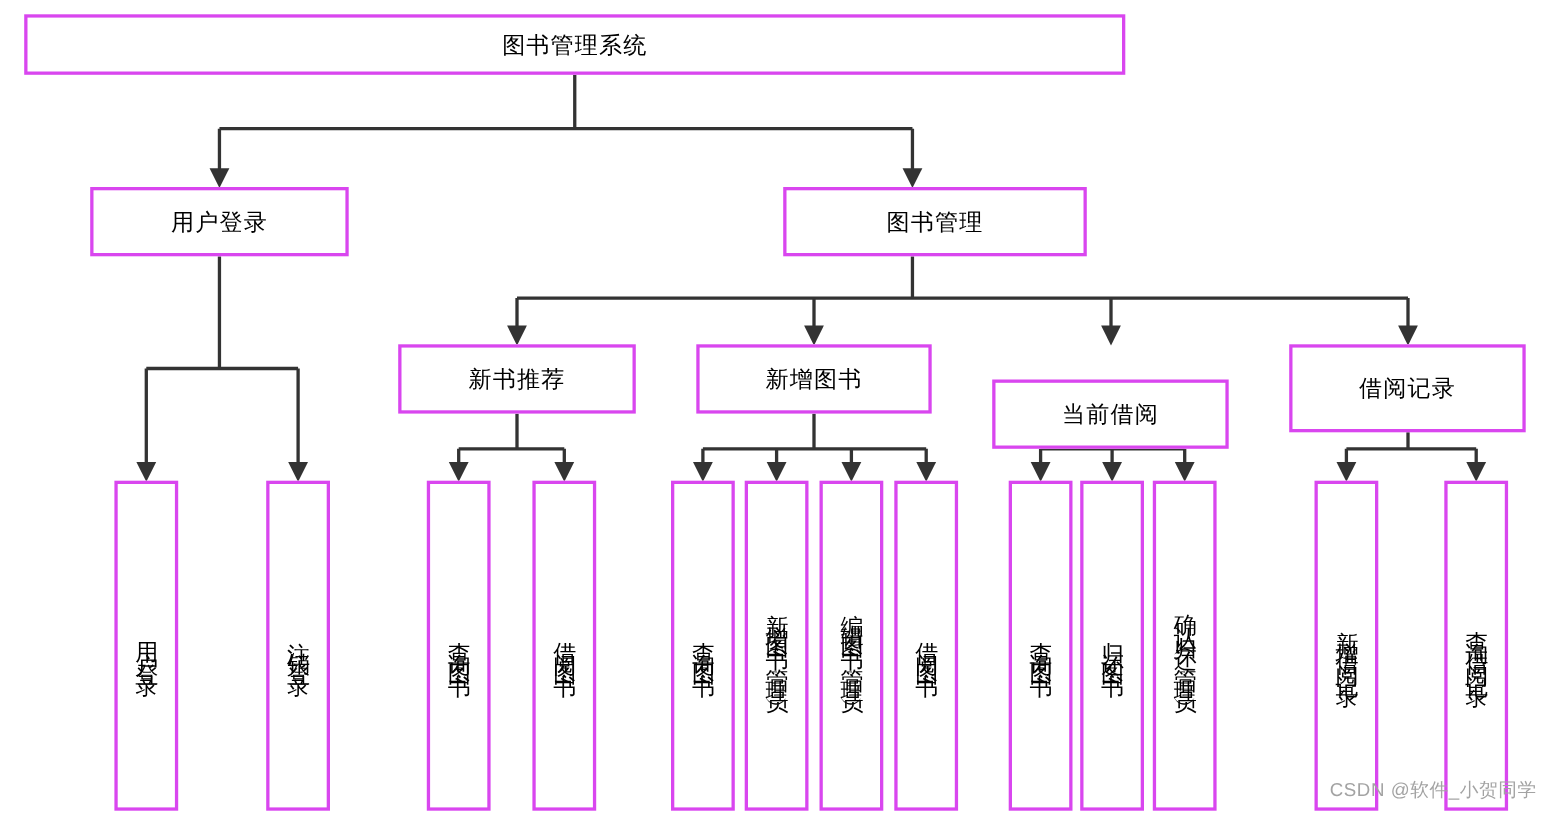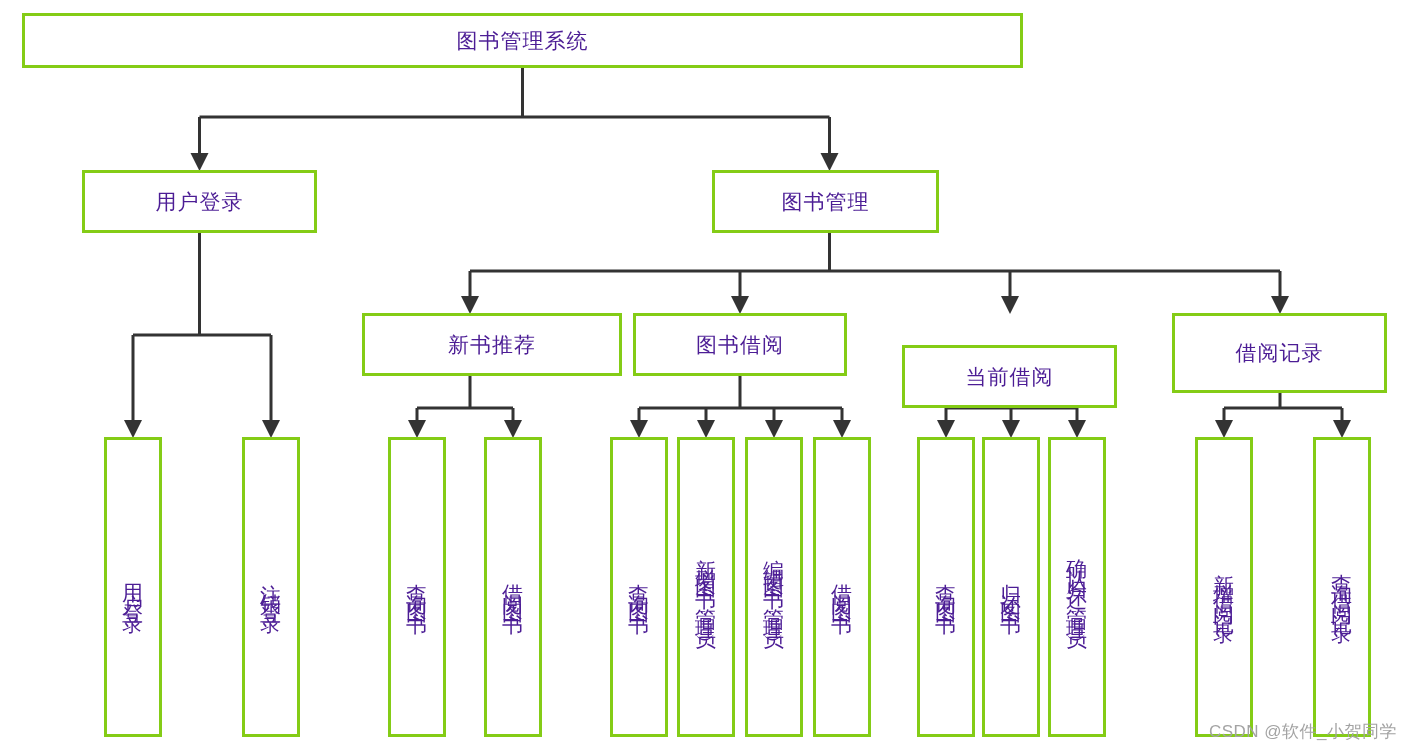--- a/index.html
+++ b/index.html
@@ -10,39 +10,39 @@
     background: #ffffff;
     font-family: "Liberation Sans", "DejaVu Sans", sans-serif;
     overflow: hidden;
   }
   svg.wires { position: absolute; left: 0; top: 0; }
   svg.wires path { stroke: #333333; stroke-width: 3; fill: none; }
   svg.wires polygon { fill: #333333; stroke: none; }
   .node {
     position: absolute;
     box-sizing: border-box;
-    border: 3px solid #84cc16;
+    border: 3px solid #d946ef;
     background: #ffffff;
     display: flex;
     align-items: center;
     justify-content: center;
-    color: #4c1d95;
+    color: #000000;
   }
   .hnode { font-size: 21px; letter-spacing: 1px; white-space: nowrap; }
   .vnode .lbl {
     writing-mode: vertical-rl;
     text-orientation: upright;
     font-size: 21px;
     line-height: 1;
     letter-spacing: 10px;
   }
   .watermark {
     position: absolute;
     right: 8px;
-    bottom: 4px;
+    bottom: 17px;
     font-size: 17px;
     color: #a3a3a3;
     letter-spacing: 0.5px;
     white-space: nowrap;
   }
 </style>
 </head>
 <body>
 
 <div class="stage">
@@ -90,29 +90,29 @@
     </g>
   </svg>
 
   <div class="node hnode" style="left:22px; top:13px; width:1001px; height:55px;">
     <span class="lbl">图书管理系统</span>
   </div>
 
   <div class="node hnode" style="left:82px; top:170px; width:235px; height:63px;">
     <span class="lbl">用户登录</span>
   </div>
-  <div class="node hnode" style="left:712px; top:170px; width:227px; height:63px;">
+  <div class="node hnode" style="left:712px; top:170px; width:276px; height:63px;">
     <span class="lbl">图书管理</span>
   </div>
 
-  <div class="node hnode" style="left:362px; top:313px; width:260px; height:63px;">
+  <div class="node hnode" style="left:362px; top:313px; width:216px; height:63px;">
     <span class="lbl">新书推荐</span>
   </div>
   <div class="node hnode" style="left:633px; top:313px; width:214px; height:63px;">
-    <span class="lbl">图书借阅</span>
+    <span class="lbl">新增图书</span>
   </div>
   <div class="node hnode" style="left:902px; top:313px; width:215px; height:63px;margin-top:32px;">
     <span class="lbl">当前借阅</span>
   </div>
   <div class="node hnode" style="left:1172px; top:313px; width:215px; height:80px;">
     <span class="lbl">借阅记录</span>
   </div>
 
   <div class="node vnode" style="left:104px; top:437px; width:58px; height:300px;">
     <span class="lbl">用户登录</span>

